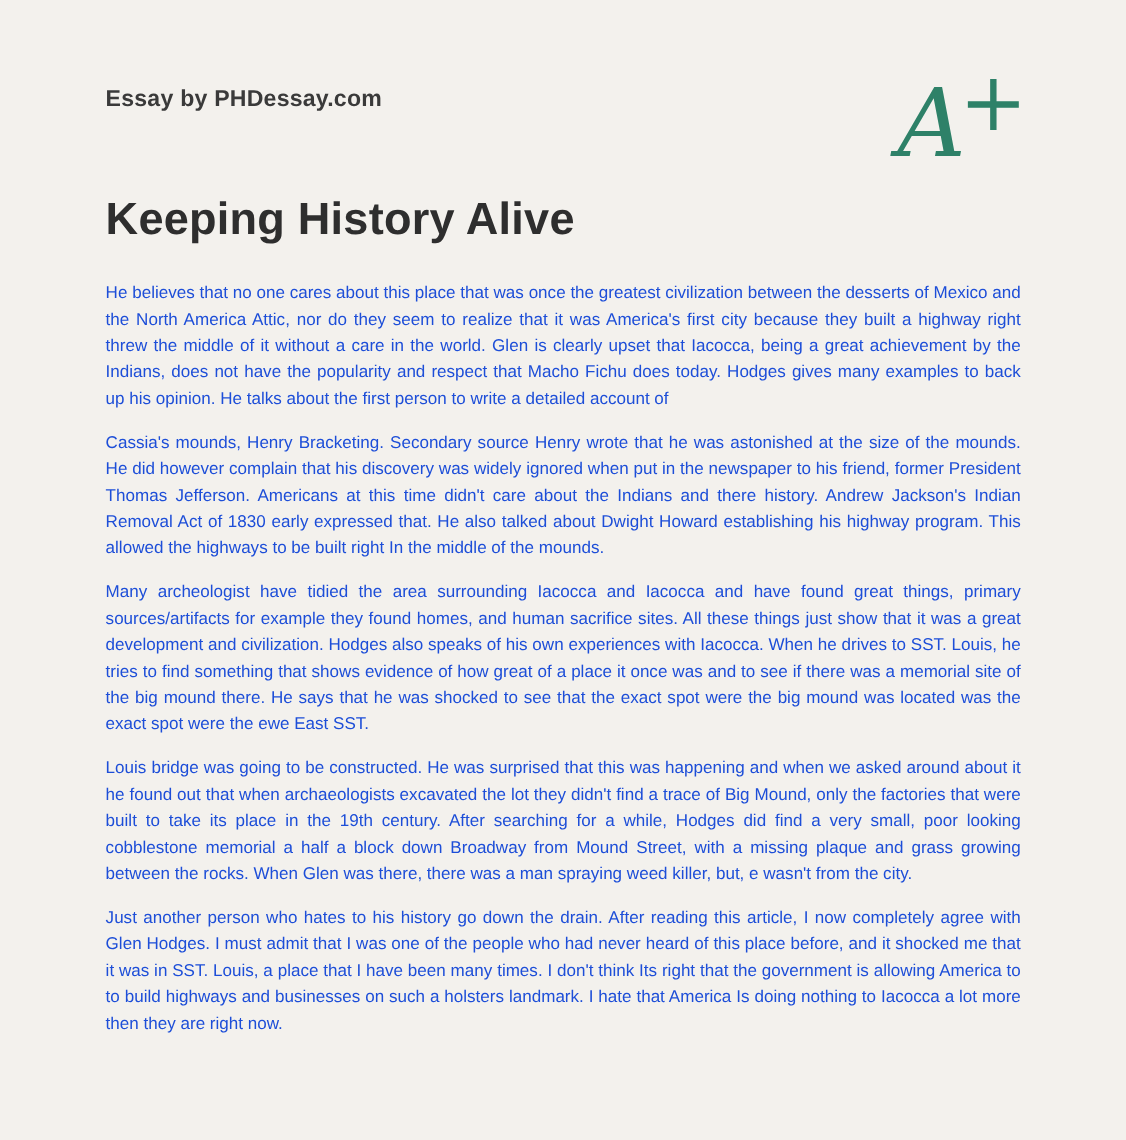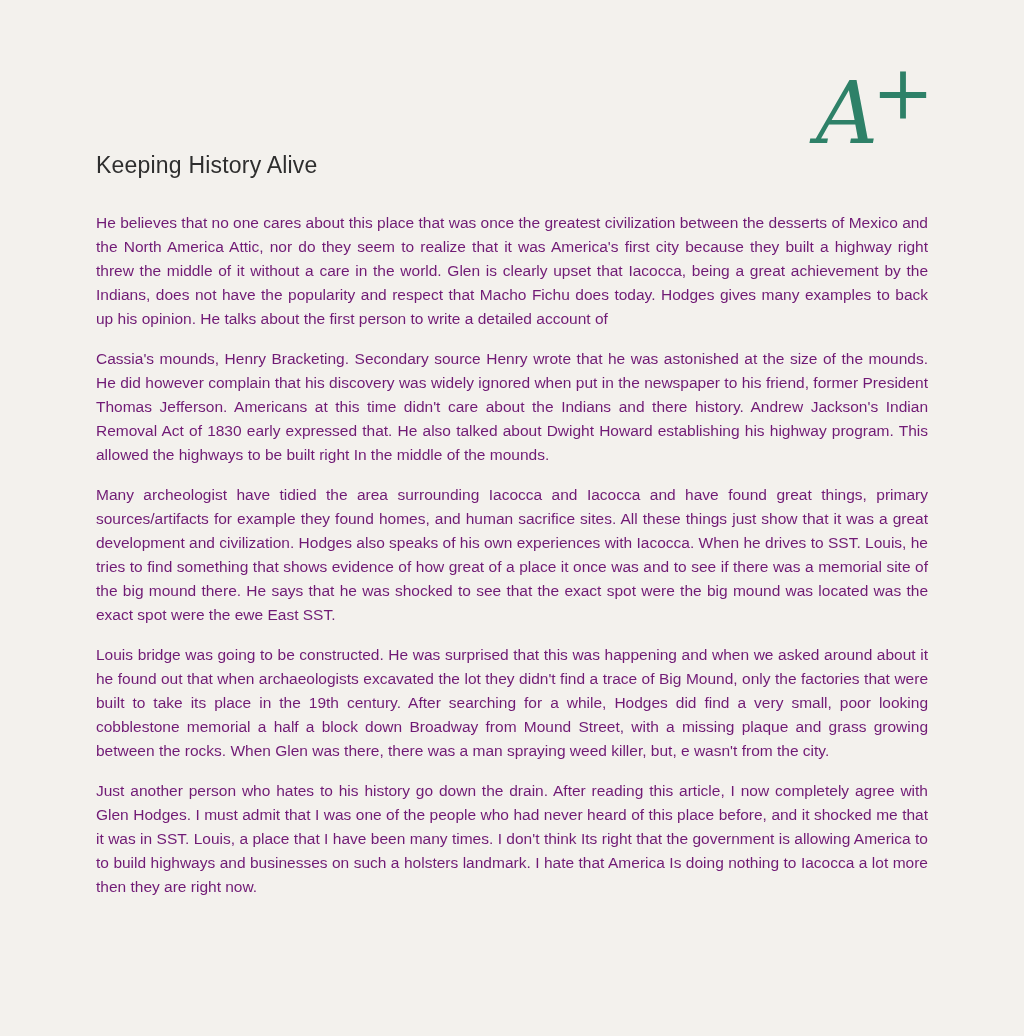--- a/index.html
+++ b/index.html
@@ -56,42 +56,43 @@
     position: absolute;
     left: 56px;
     top: -14px;
     font-size: 74px;
     line-height: 1;
     font-style: normal;
     font-weight: 400;
   }
   .title {
     margin-top: 74px;
-    font-size: 23px;
-    font-weight: 400;
+    font-size: 41px;
+    font-weight: 700;
     color: #2e2e2e;
     letter-spacing: 0.2px;
   }
   .body-text {
     margin-top: 32px;
   }
   .body-text p {
     font-size: 15.5px;
     line-height: 24px;
-    color: #701a75;
+    color: #1d4ed8;
     text-align: justify;
     margin-bottom: 16px;
   }
 </style>
 </head>
 <body>
 
 <div class="page">
 
   <div class="header-row">
+    <div class="byline">Essay by PHDessay.com</div>
 
 
     <div class="logo">
       <span class="a-glyph">A</span>
       <span class="plus-glyph">+</span>
     </div>
   </div>
 
   <h1 class="title">Keeping History Alive</h1>
 

